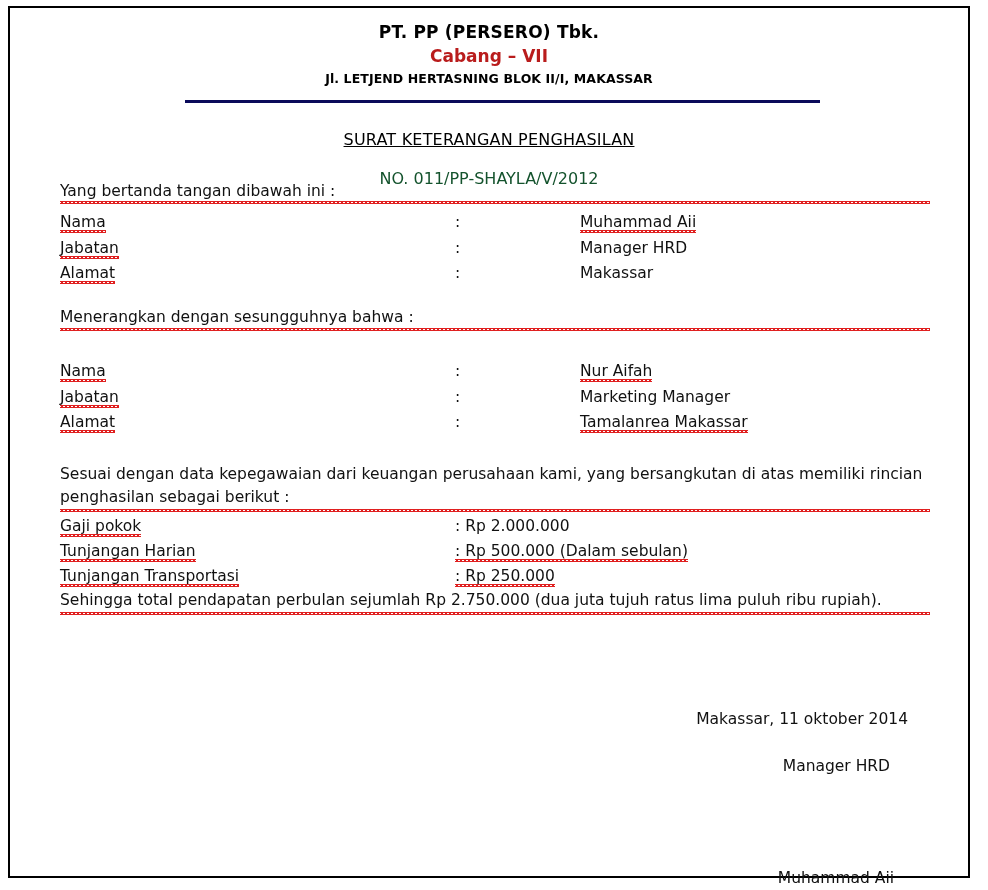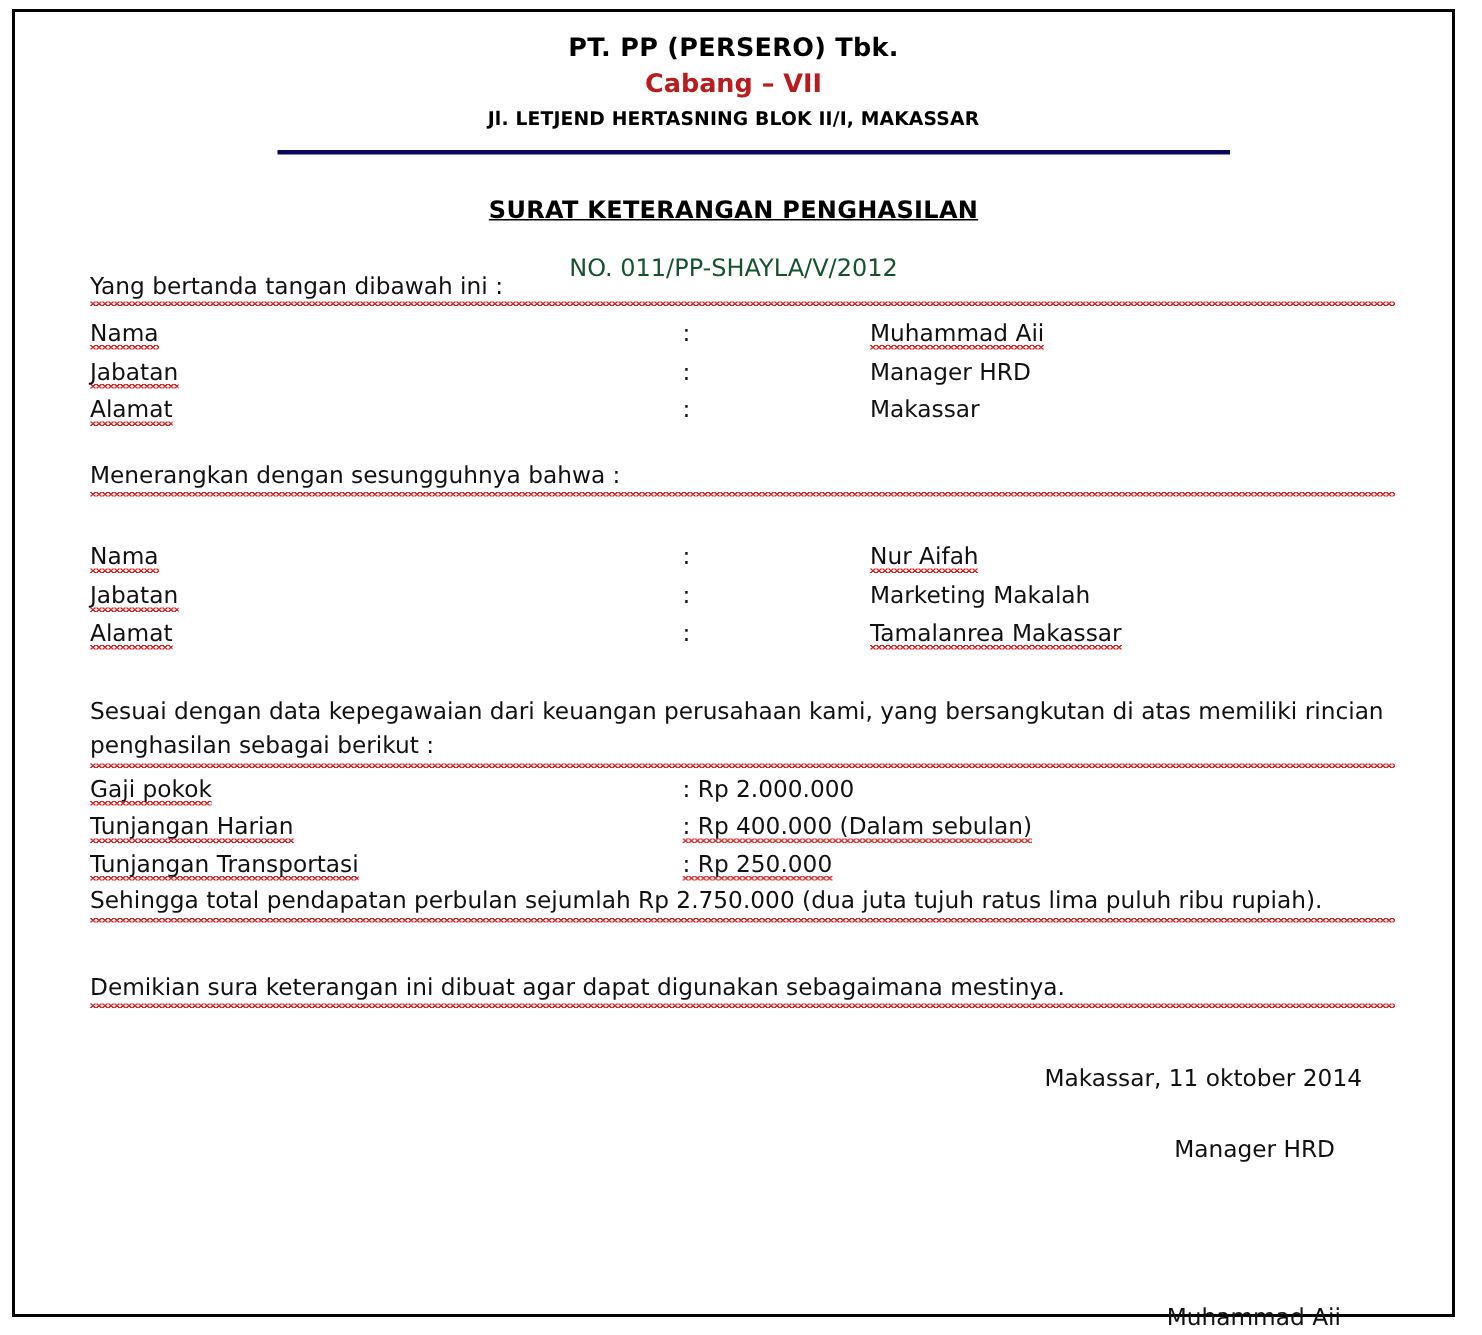--- a/index.html
+++ b/index.html
@@ -78,21 +78,21 @@
   }
   .title-block {
     position: absolute;
     left: 0;
     top: 122px;
     width: 100%;
     text-align: center;
   }
   .doc-title {
     font-size: 16px;
-    font-weight: bold;
+    font-weight: normal;
     color: #000;
     text-decoration: underline;
     letter-spacing: 0.2px;
   }
   .doc-number {
     font-size: 16px;
     color: #14532d;
     margin-top: 20px;
   }
 
@@ -225,21 +225,21 @@
       <table class="kv-table">
         <tbody>
           <tr>
             <td class="kv-label"><span class="sq">Nama</span></td>
             <td class="kv-colon">:</td>
             <td class="kv-value"><span class="sq">Nur Aifah</span></td>
           </tr>
           <tr>
             <td class="kv-label"><span class="sq">Jabatan</span></td>
             <td class="kv-colon">:</td>
-            <td class="kv-value"><span>Marketing Makalah</span></td>
+            <td class="kv-value"><span>Marketing Manager</span></td>
           </tr>
           <tr>
             <td class="kv-label"><span class="sq">Alamat</span></td>
             <td class="kv-colon">:</td>
             <td class="kv-value"><span class="sq">Tamalanrea Makassar</span></td>
           </tr>
         </tbody>
       </table>
 
       <div class="spacer-lg"></div>
@@ -247,34 +247,33 @@
       <p class="para sq">Sesuai dengan data kepegawaian dari keuangan perusahaan kami, yang bersangkutan di atas memiliki rincian penghasilan sebagai berikut :</p>
 
       <table class="fin-table">
         <tbody>
           <tr>
             <td class="fin-label"><span class="sq">Gaji pokok</span></td>
             <td><span>: Rp 2.000.000</span></td>
           </tr>
           <tr>
             <td class="fin-label"><span class="sq">Tunjangan Harian</span></td>
-            <td><span class="sq">: Rp 400.000 (Dalam sebulan)</span></td>
+            <td><span class="sq">: Rp 500.000 (Dalam sebulan)</span></td>
           </tr>
           <tr>
             <td class="fin-label"><span class="sq">Tunjangan Transportasi</span></td>
             <td><span class="sq">: Rp 250.000</span></td>
           </tr>
         </tbody>
       </table>
 
       <p class="para sq">Sehingga total pendapatan perbulan sejumlah Rp 2.750.000 (dua juta tujuh ratus lima puluh ribu rupiah).</p>
 
       <div class="spacer-lg"></div>
 
-      <p class="para sq closing-line" style="margin-top:4px;">Demikian sura keterangan ini dibuat agar dapat digunakan sebagaimana mestinya.</p>
 
     </div>
 
     <div class="sign-block">
       <div class="sign-place">Makassar, 11 oktober 2014</div>
       <div class="sign-role">Manager HRD</div>
       <div class="sign-name">Muhammad Aii</div>
     </div>
 
   </div>

